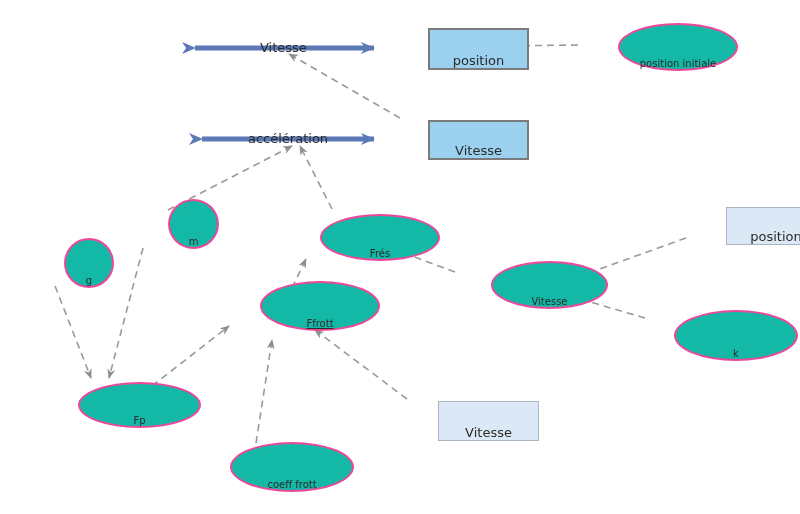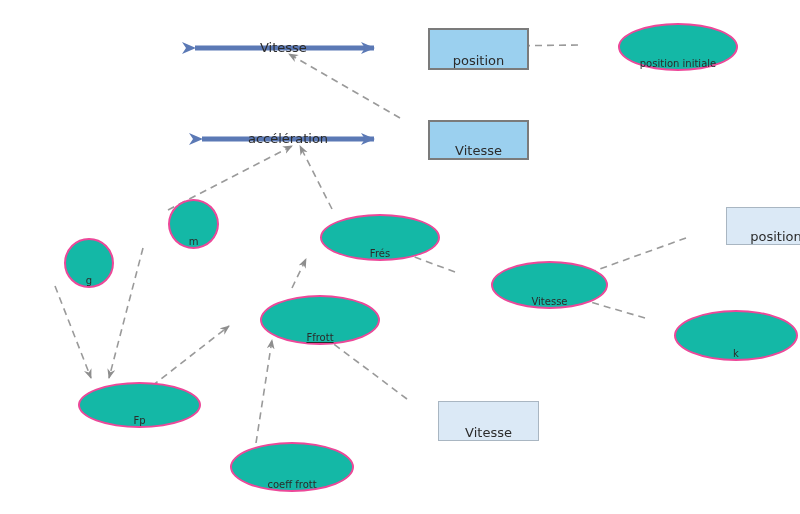--- a/index.html
+++ b/index.html
@@ -121,21 +121,21 @@
       </div>
       <div class="node node-ellipse" style="left: 280px; top: 214px; width: 120px; height: 47px;">
         <span>Frés</span>
       </div>
       <div class="node node-ellipse" style="left: 451px; top: 261px; width: 117px; height: 48px;">
         <span>Vitesse</span>
       </div>
       <div class="node node-ellipse" style="left: 634px; top: 310px; width: 124px; height: 51px;">
         <span>k</span>
       </div>
-      <div class="node node-ellipse" style="left: 220px; top: 295px; width: 120px; height: 50px; text-decoration: underline;">
+      <div class="node node-ellipse" style="left: 220px; top: 281px; width: 120px; height: 50px; text-decoration: underline;">
         <span>Ffrott</span>
       </div>
       <div class="node node-ellipse" style="left: 38px; top: 382px; width: 123px; height: 46px;">
         <span>Fp</span>
       </div>
       <div class="node node-ellipse" style="left: 190px; top: 442px; width: 124px; height: 50px;">
         <span>coeff frott</span>
       </div>
       <div class="node node-box-light" style="left: 398px; top: 401px; width: 101px; height: 40px;">
         <span>Vitesse</span>

